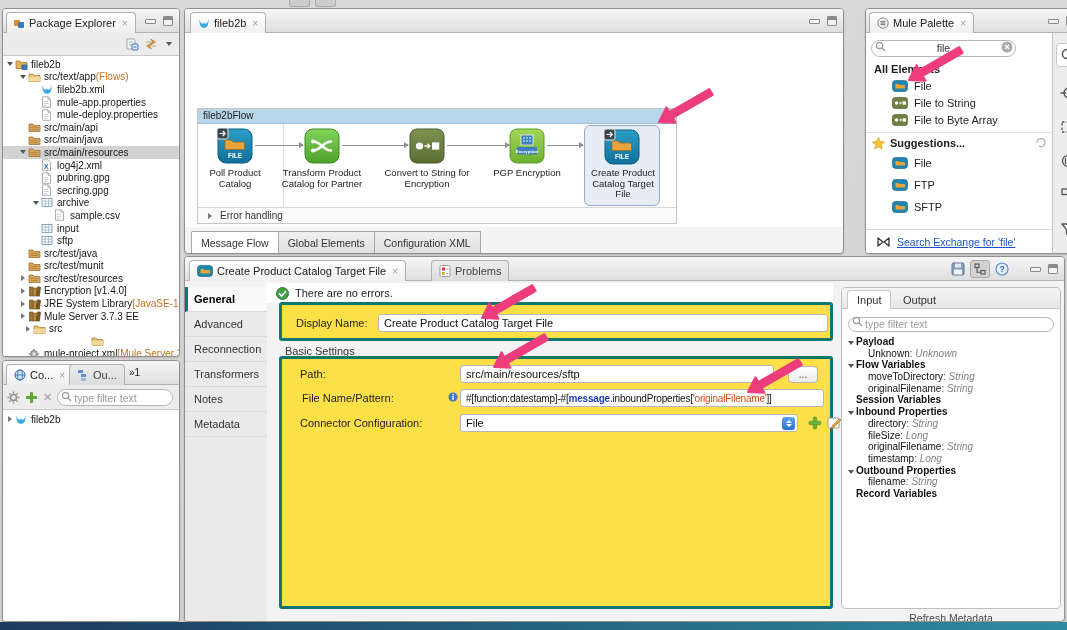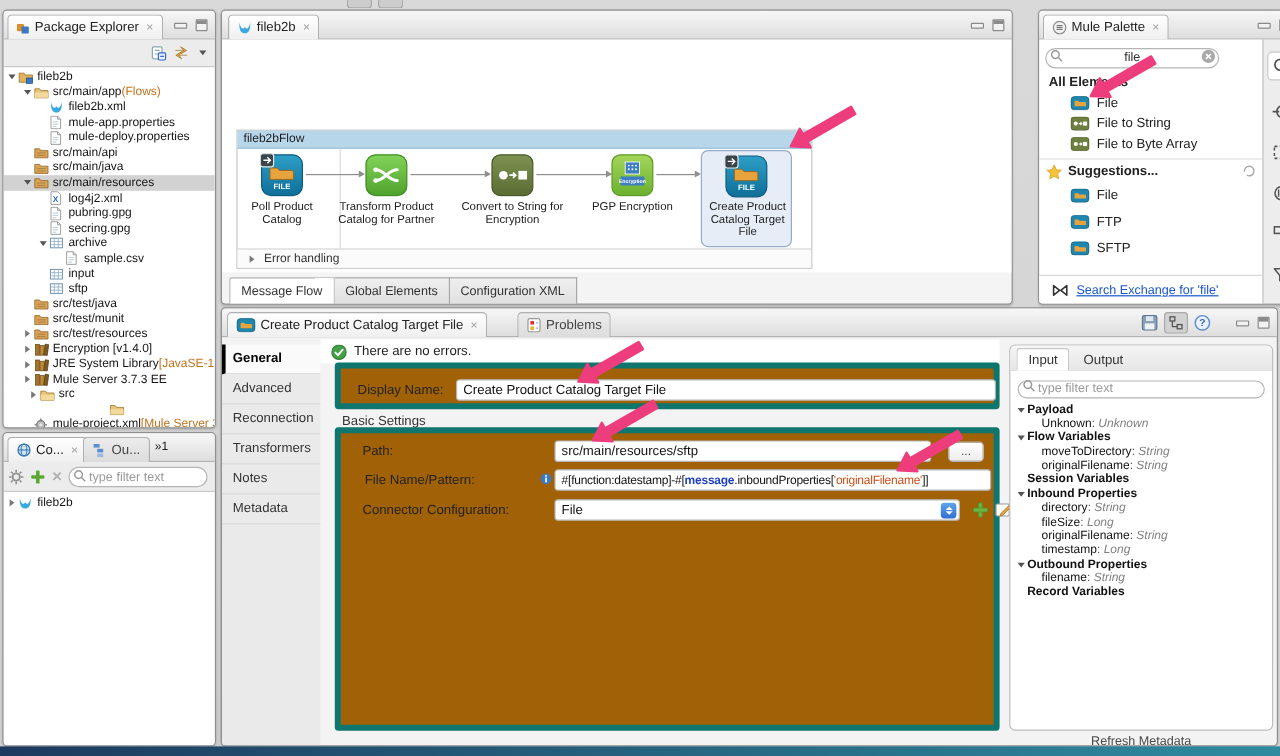--- a/index.html
+++ b/index.html
@@ -76,23 +76,23 @@
   a.bluelink { color:#1b56c9; text-decoration:underline; font-size:10.5px; }
   #pal-search-row { position:absolute; left:5px; right:36px; top:5px; height:18px; }
   #pal-clear { position:absolute; right:3px; top:3px; }
   #pal-mag { position:absolute; left:4px; top:3px; }
   .menu-arrow { width:0;height:0;border-left:3.5px solid transparent;border-right:3.5px solid transparent;border-top:4px solid #555; }
 
   
   #prop-panel { left:184px; top:256px; width:881px; height:366px; background:#f3f3f3; }
   #prop-nav { position:absolute; left:0; top:30px; width:82px; bottom:0; background:#eaeaea; }
   .nav-item { height:25px; display:flex; align-items:center; padding-left:9px; font-size:11px; color:#333; border-bottom:1px solid #dadada; }
-  .nav-item.active { background:#fafafa; border-left:3px solid #000000; font-weight:bold; padding-left:6px; color:#000; }
+  .nav-item.active { background:#fafafa; border-left:3px solid #0f766e; font-weight:bold; padding-left:6px; color:#000; }
   #prop-status { position:absolute; left:82px; top:26px; width:566px; height:20px; background:#fff; display:flex; align-items:center; gap:6px; padding-left:9px; font-size:11px; color:#222; }
-  .groupbox { position:absolute; border:5px solid #0f766e; border-radius:3px; background:#a16207; }
+  .groupbox { position:absolute; border:3px solid #0f766e; border-radius:3px; background:#fde047; }
   #grp-display { left:94px; top:45px; width:554px; height:39px; }
   #grp-basic { left:94px; top:99px; width:554px; height:253px; }
   .flabel2 { position:absolute; font-size:11px; color:#222; white-space:nowrap; }
   .toolbtn { width:20px; height:18px; border-radius:3px; display:flex; align-items:center; justify-content:center; }
   .toolbtn.pressed { background:#d2d2d2; border:1px solid #a9a9a9; }
   #browse-btn { position:absolute; left:506px; top:7px; width:30px; height:17px; border:1px solid #b5b5b5; border-radius:4px; background:linear-gradient(#fff,#ececec); font-size:10px; color:#444; display:flex; align-items:center; justify-content:center; }
   .expr { font-size:10px; letter-spacing:-0.2px; }
   .expr-blue { color:#1f3fbf; font-weight:bold; }
   .expr-orange { color:#cf4e16; }
   .stepper { position:absolute; right:2px; top:2px; width:13px; height:13px; border-radius:3px; background:linear-gradient(#5fa4ec,#2e6fd2); display:flex; flex-direction:column; align-items:center; justify-content:center; gap:1px; }
@@ -180,21 +180,21 @@
         <div class="trow" style="padding-left: 15px;">
           <span class="tw open">
             <i></i>
           </span>
           <span class="ticon">
             <svg width="13" height="12">
               <path d="M1 3 h4 l1 1.5 h6 v6 H1 Z" fill="#e8c477" stroke="#a07a33" stroke-width="0.7"></path>
               <path d="M1 6 h11 v4.5 H1 Z" fill="#f3d99b"></path>
             </svg>
           </span>
-          <span>src/main/app</span>
+          <span>src/text/app</span>
           <span class="sfx"> (Flows)</span>
         </div>
         <div class="trow" style="padding-left: 28px;">
           <span class="tw "></span>
           <span class="ticon">
             <svg width="12" height="12">
               <path d="M1.5 2 C2.5 7 4.5 8 6 5.5 C7.5 8 9.5 7 10.5 2 C10.8 8.5 9 10.8 6 10.8 C3 10.8 1.2 8.5 1.5 2 Z" fill="#3aa9e0"></path>
             </svg>
           </span>
           <span>fileb2b.xml</span>

